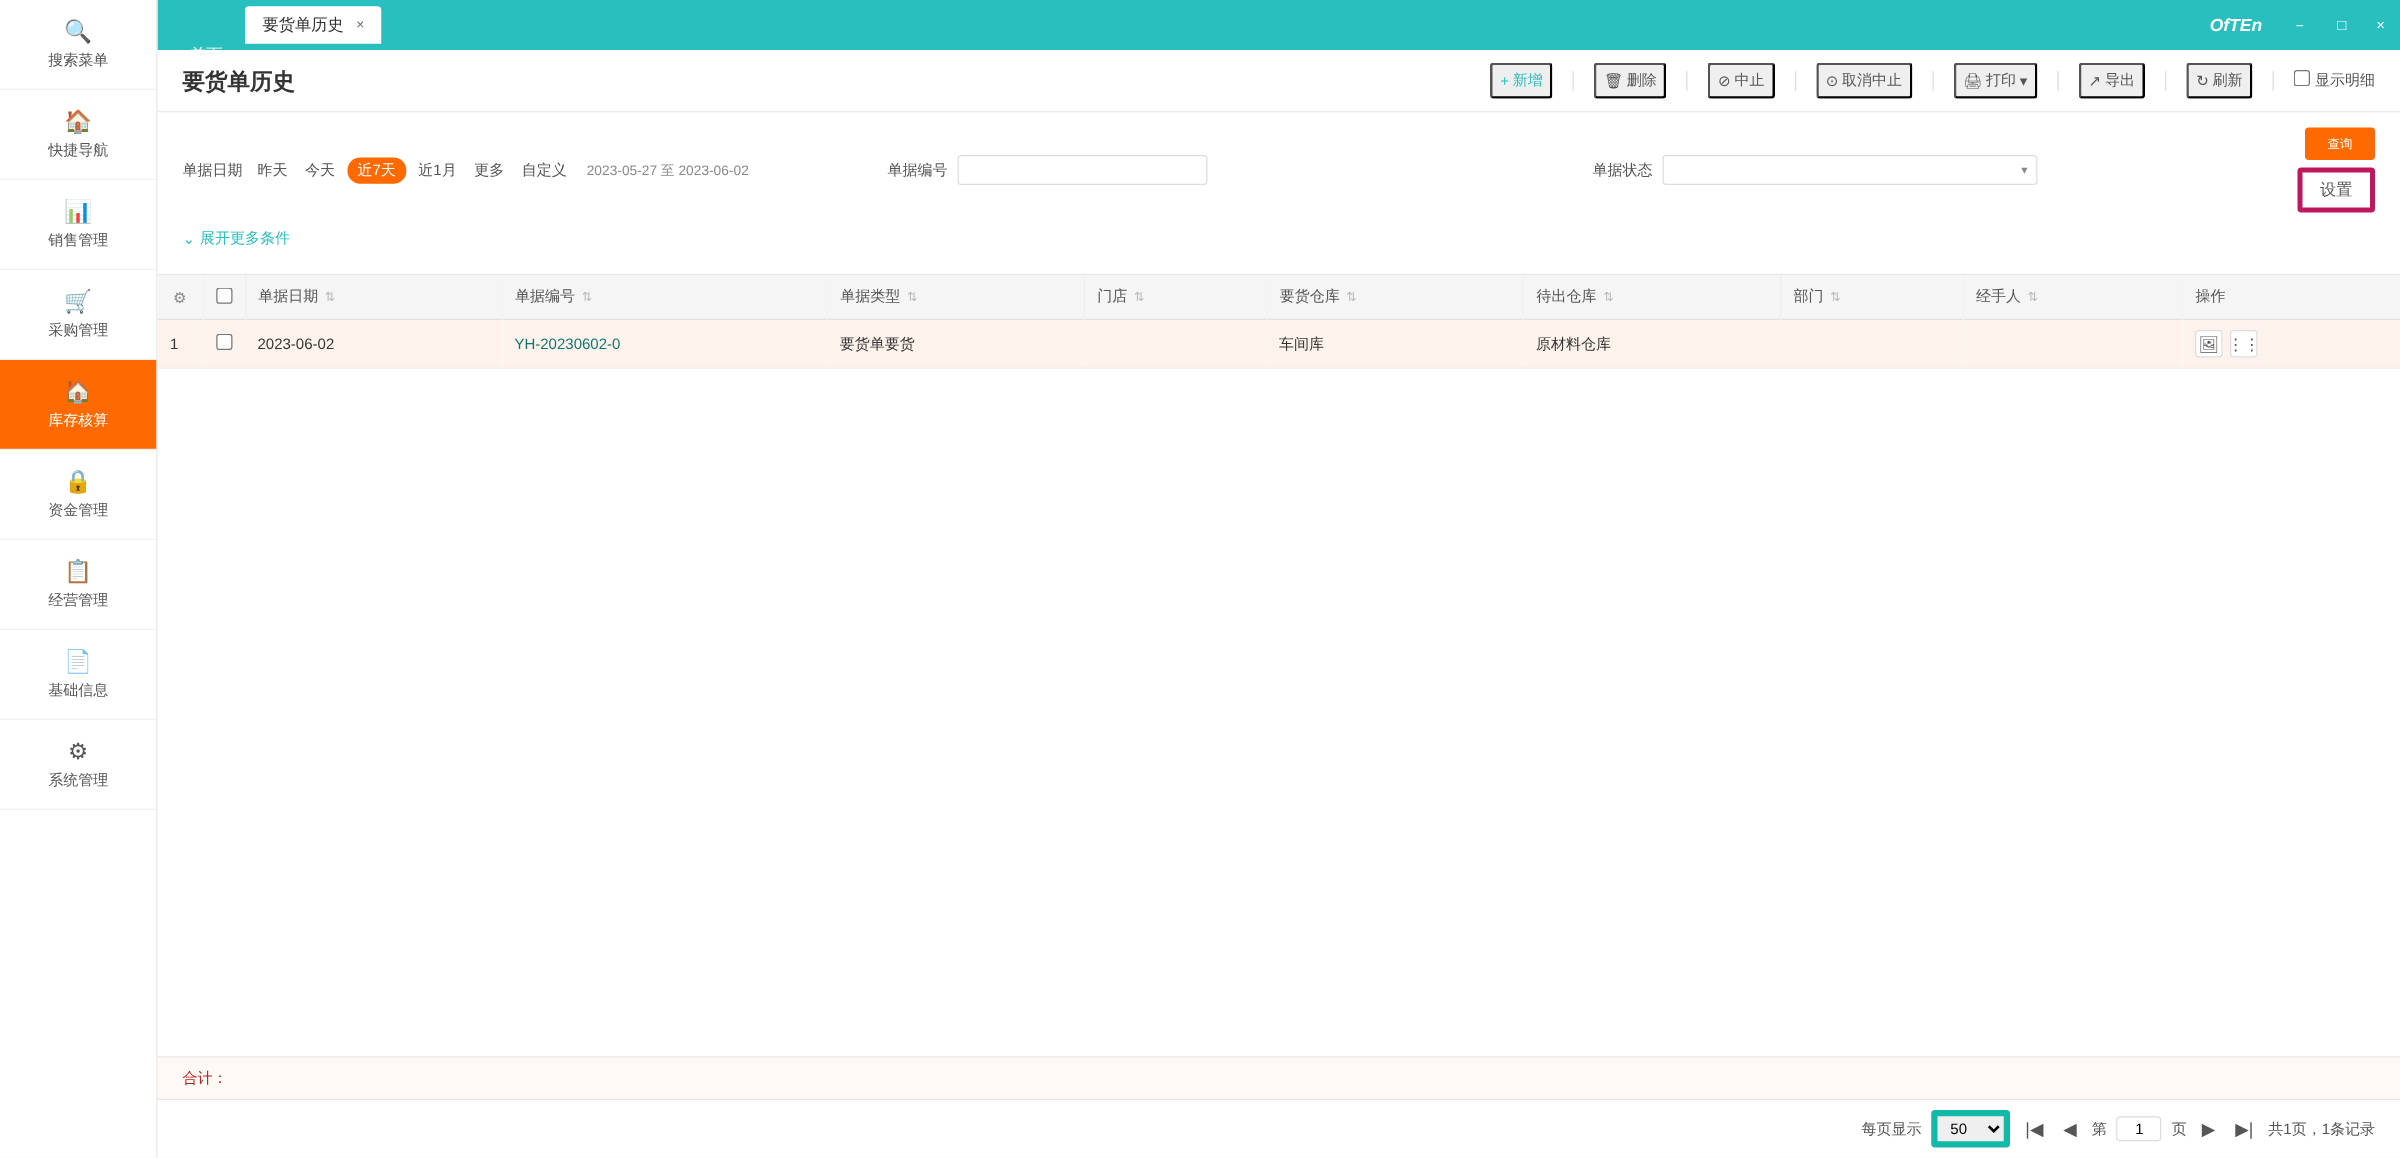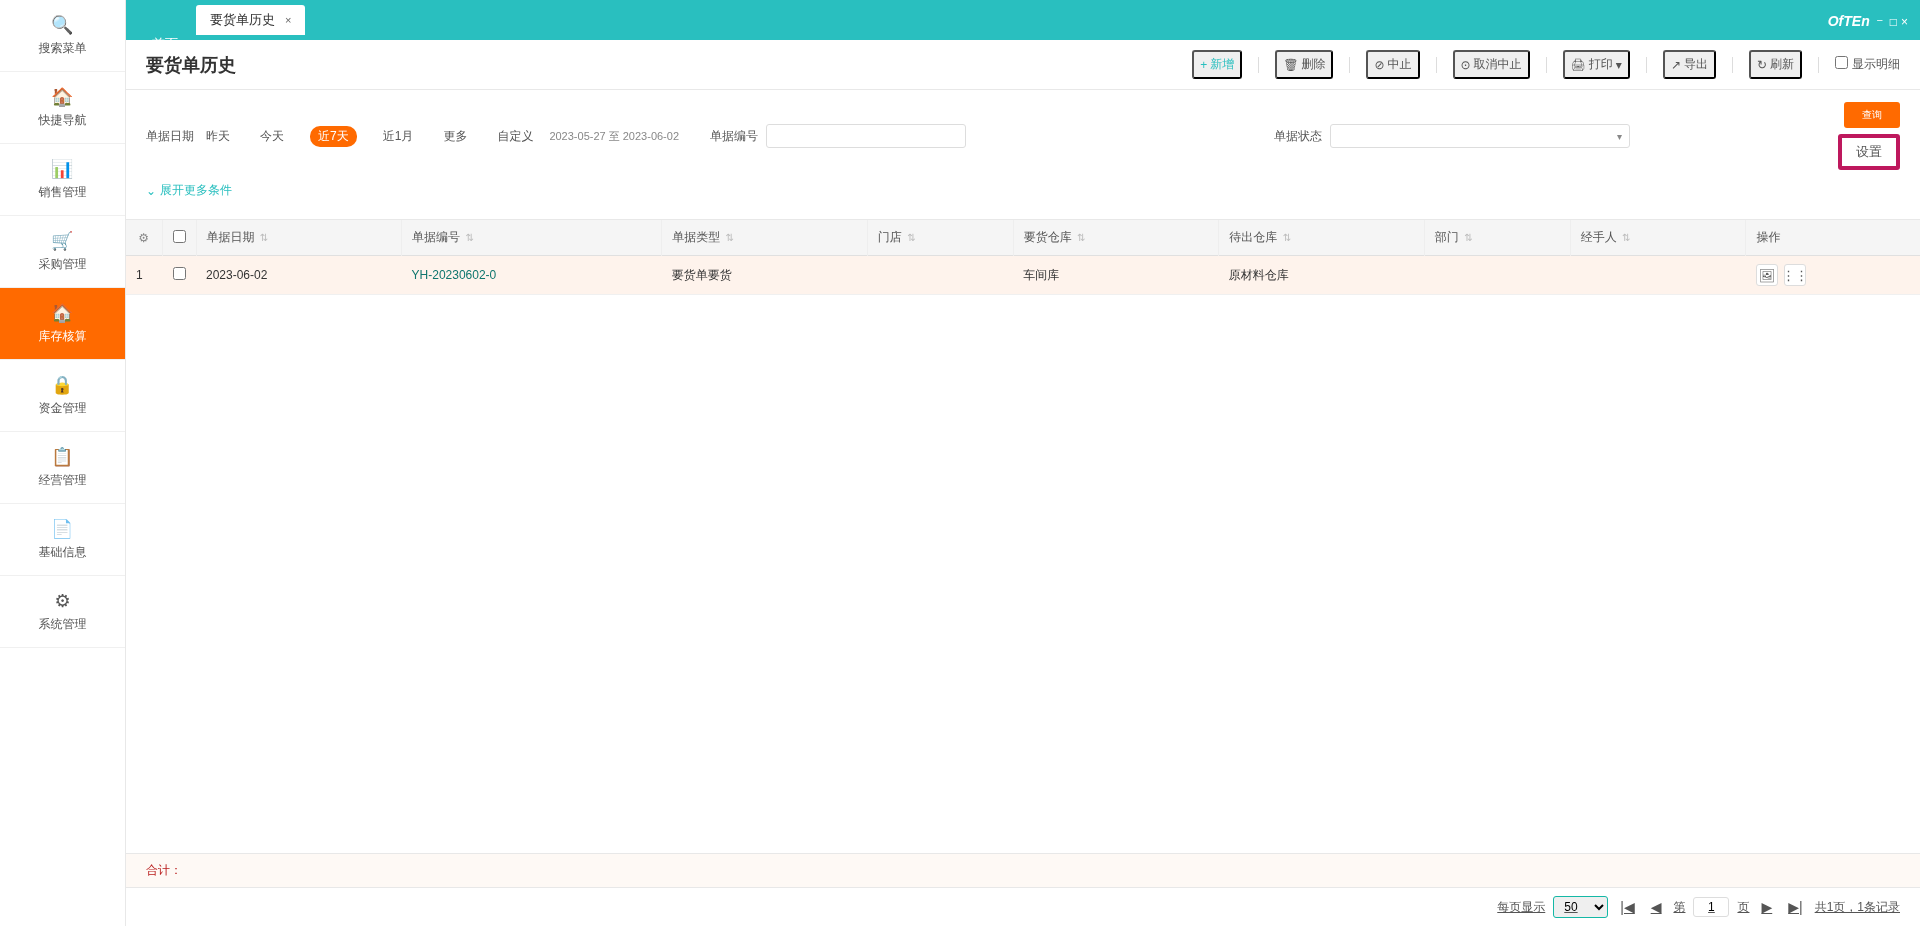--- a/index.html
+++ b/index.html
@@ -50,22 +50,22 @@
       cursor: pointer;
       border-radius: 3px 3px 0 0;
       gap: 6px;
     }
     .topbar-tab.home { background: transparent; margin-top: 48px; }
     .topbar-tab.active { background: #fff; color: #333; }
     .topbar-close { font-size: 11px; cursor: pointer; color: #666; margin-left: 4px; }
     .topbar-right {
       margin-left: auto;
       display: flex;
-      align-items: flex-end;
-      gap: 4px;
+      align-items: center;
+      gap: 24px;
       color: #fff;
       font-size: 12px;
     }
     .topbar-right span { cursor: pointer; }
 
     
     .main-content {
       flex: 1;
       display: flex;
       flex-direction: column;
@@ -151,21 +151,21 @@
     }
     .filter-label {
       color: #555;
       font-size: 12px;
       white-space: nowrap;
       flex-shrink: 0;
     }
     .date-shortcuts {
       display: flex;
       align-items: center;
-      gap: 22px;
+      gap: 6px;
     }
     .date-shortcut {
       font-size: 12px;
       color: #555;
       cursor: pointer;
       padding: 2px 4px;
       border-radius: 3px;
     }
     .date-shortcut.active {
       background: #ff6a00;
@@ -308,24 +308,23 @@
       background: #fff;
       padding: 8px 20px;
       border-top: 1px solid #e8e8e8;
       display: flex;
       align-items: center;
       justify-content: flex-end;
       gap: 8px;
       font-size: 12px;
       color: #555;
       flex-shrink: 0;
-      text-decoration: underline;
     }
     .pagination-select {
-      border: 1px solid #14b8a6;
+      border: 5px solid #14b8a6;
       border-radius: 3px;
       padding: 2px 6px;
       font-size: 12px;
       outline: none;
     }
     .pagination-btn {
       background: none;
       border: none;
       cursor: pointer;
       color: #555;

